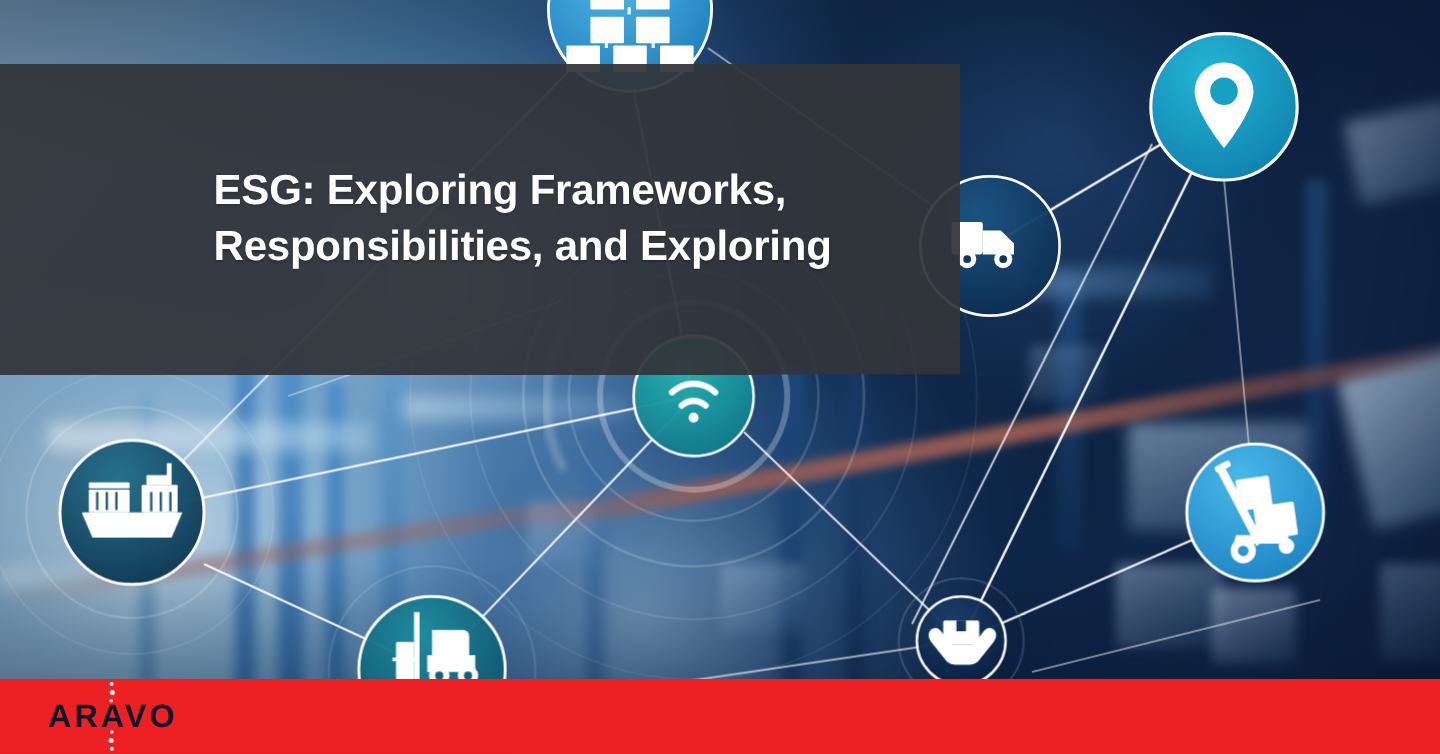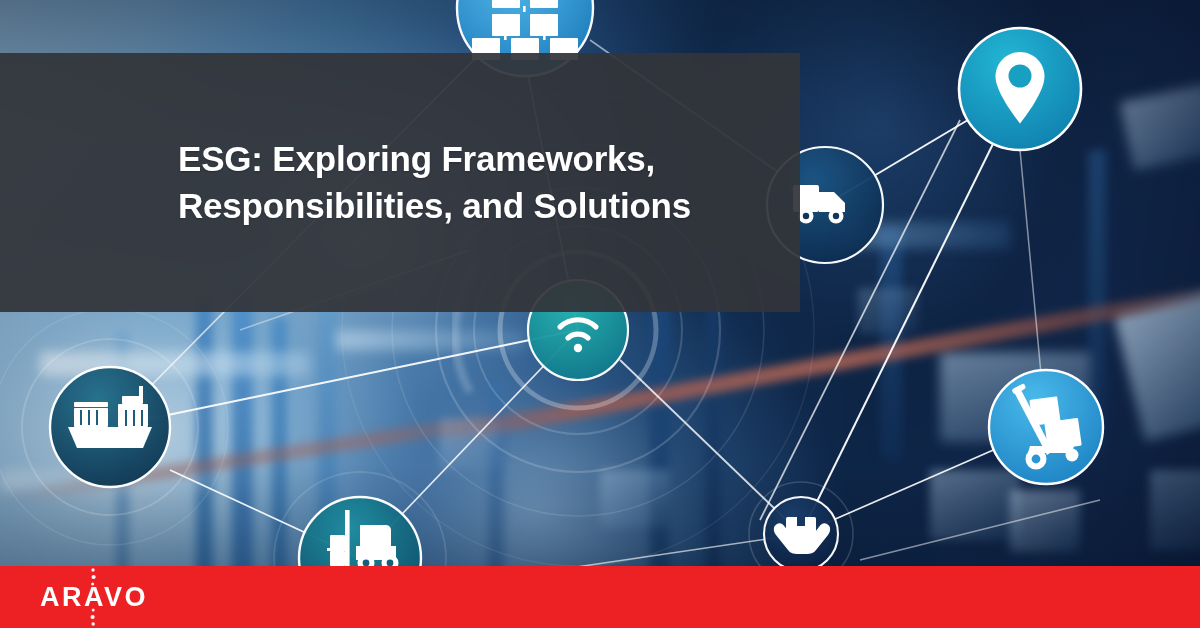--- a/index.html
+++ b/index.html
@@ -124,21 +124,21 @@
     align-items: center;
   }
   .logo {
     position: relative;
     margin-left: 40px;
     display: flex;
     align-items: center;
     height: 40px;
   }
   .logo-text {
-    color: #ffffff;
+    color: #0f172a;
     font-size: 27px;
     font-weight: bold;
     letter-spacing: 2.5px;
     line-height: 1;
     font-family: "Liberation Sans", sans-serif;
   }
   .logo-dots {
     position: absolute;
     left: 47px;
     top: -11px;
@@ -365,21 +365,21 @@
         <rect x="786" y="517" width="30" height="20" rx="1.5"></rect>
         <rect x="797" y="517" width="8" height="9" fill="#16375f"></rect>
         <path d="M777 524 c-4 2 -4 7 -1 11 l12 15 c2 3 6 4 9 4 h10 c3 0 7 -1 9 -4 l12 -15 c3 -4 3 -9 -1 -11 c-3 -2 -6 0 -8 3 l-8 10 h-18 l-8 -10 c-2 -3 -5 -5 -8 -3 z"></path>
       </g>
     </g>
   </svg>
 
   <div class="title-panel">
     <h1 class="title-text">
       <span>ESG: Exploring Frameworks,</span><br>
-      <span>Responsibilities, and Solutions</span><br>
+      <span>Responsibilities, and Exploring</span><br>
     </h1>
   </div>
 
   <div class="footer-bar">
     <div class="logo">
       <span class="logo-text">ARAVO</span>
       <svg class="logo-dots" viewBox="0 0 12 62" aria-hidden="true">
         <circle cx="6" cy="4" r="1.7" fill="#ffffff" opacity="0.95"></circle>
         <circle cx="6.6" cy="11" r="2.1" fill="#ffffff" opacity="0.95"></circle>
         <circle cx="5.6" cy="18" r="1.5" fill="#ffffff" opacity="0.9"></circle>

